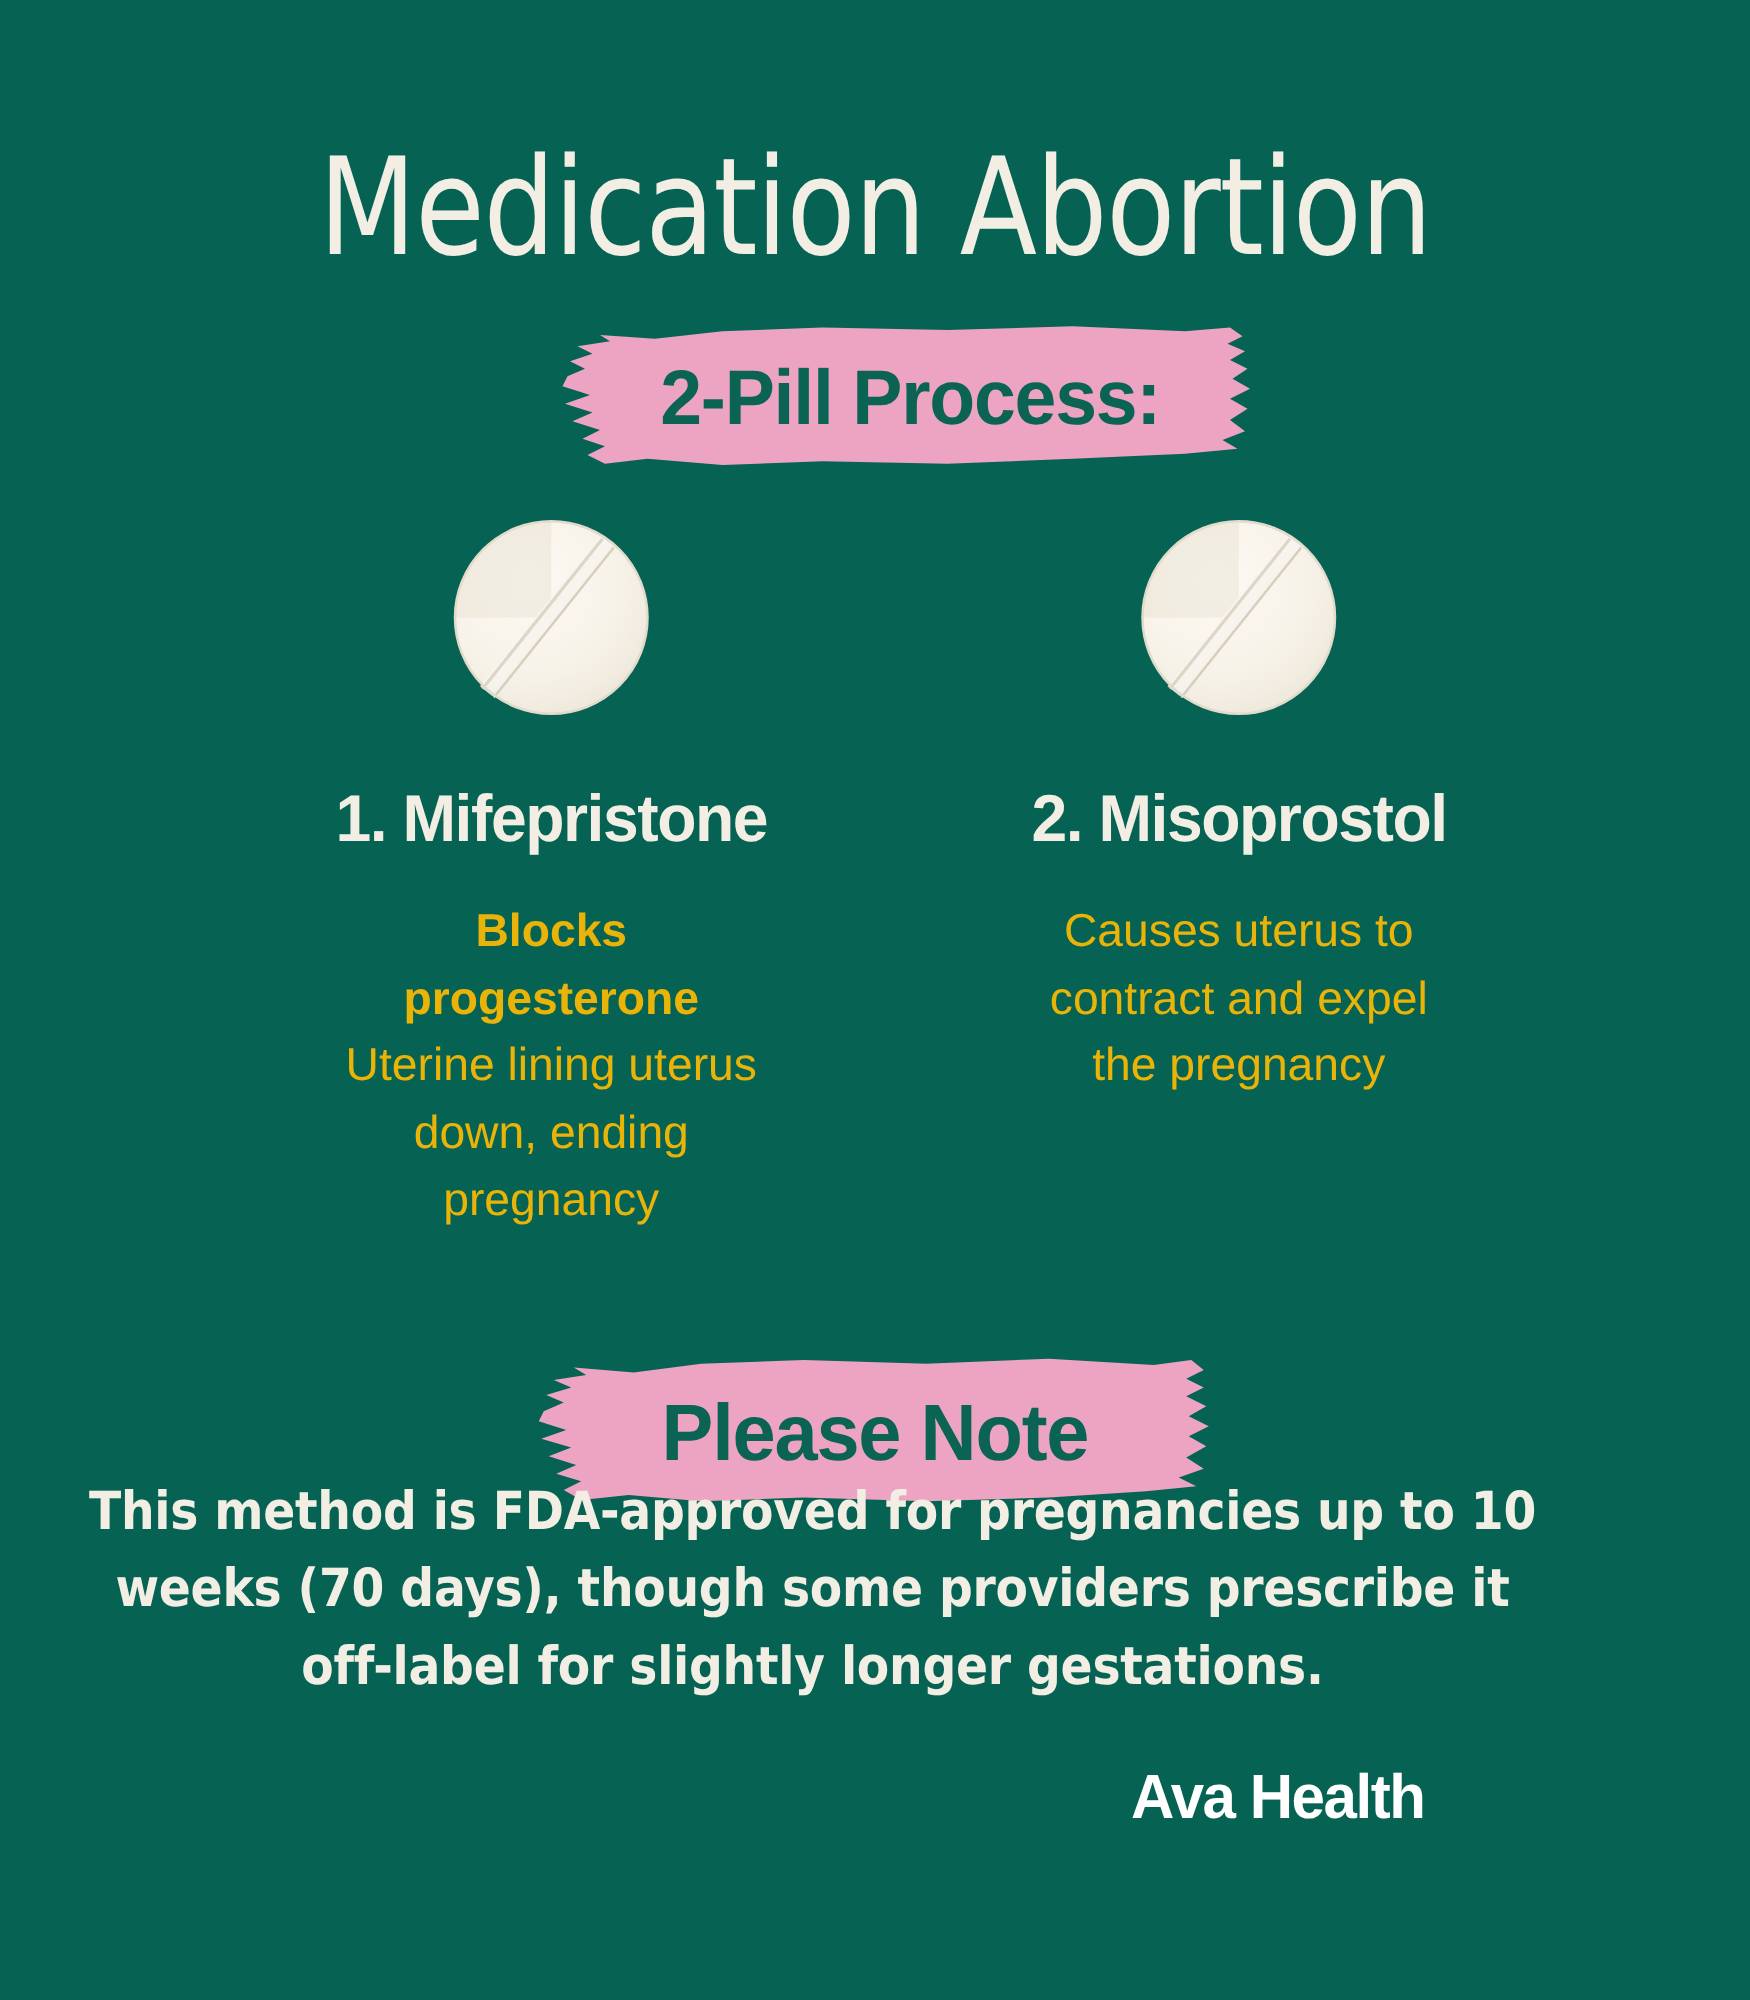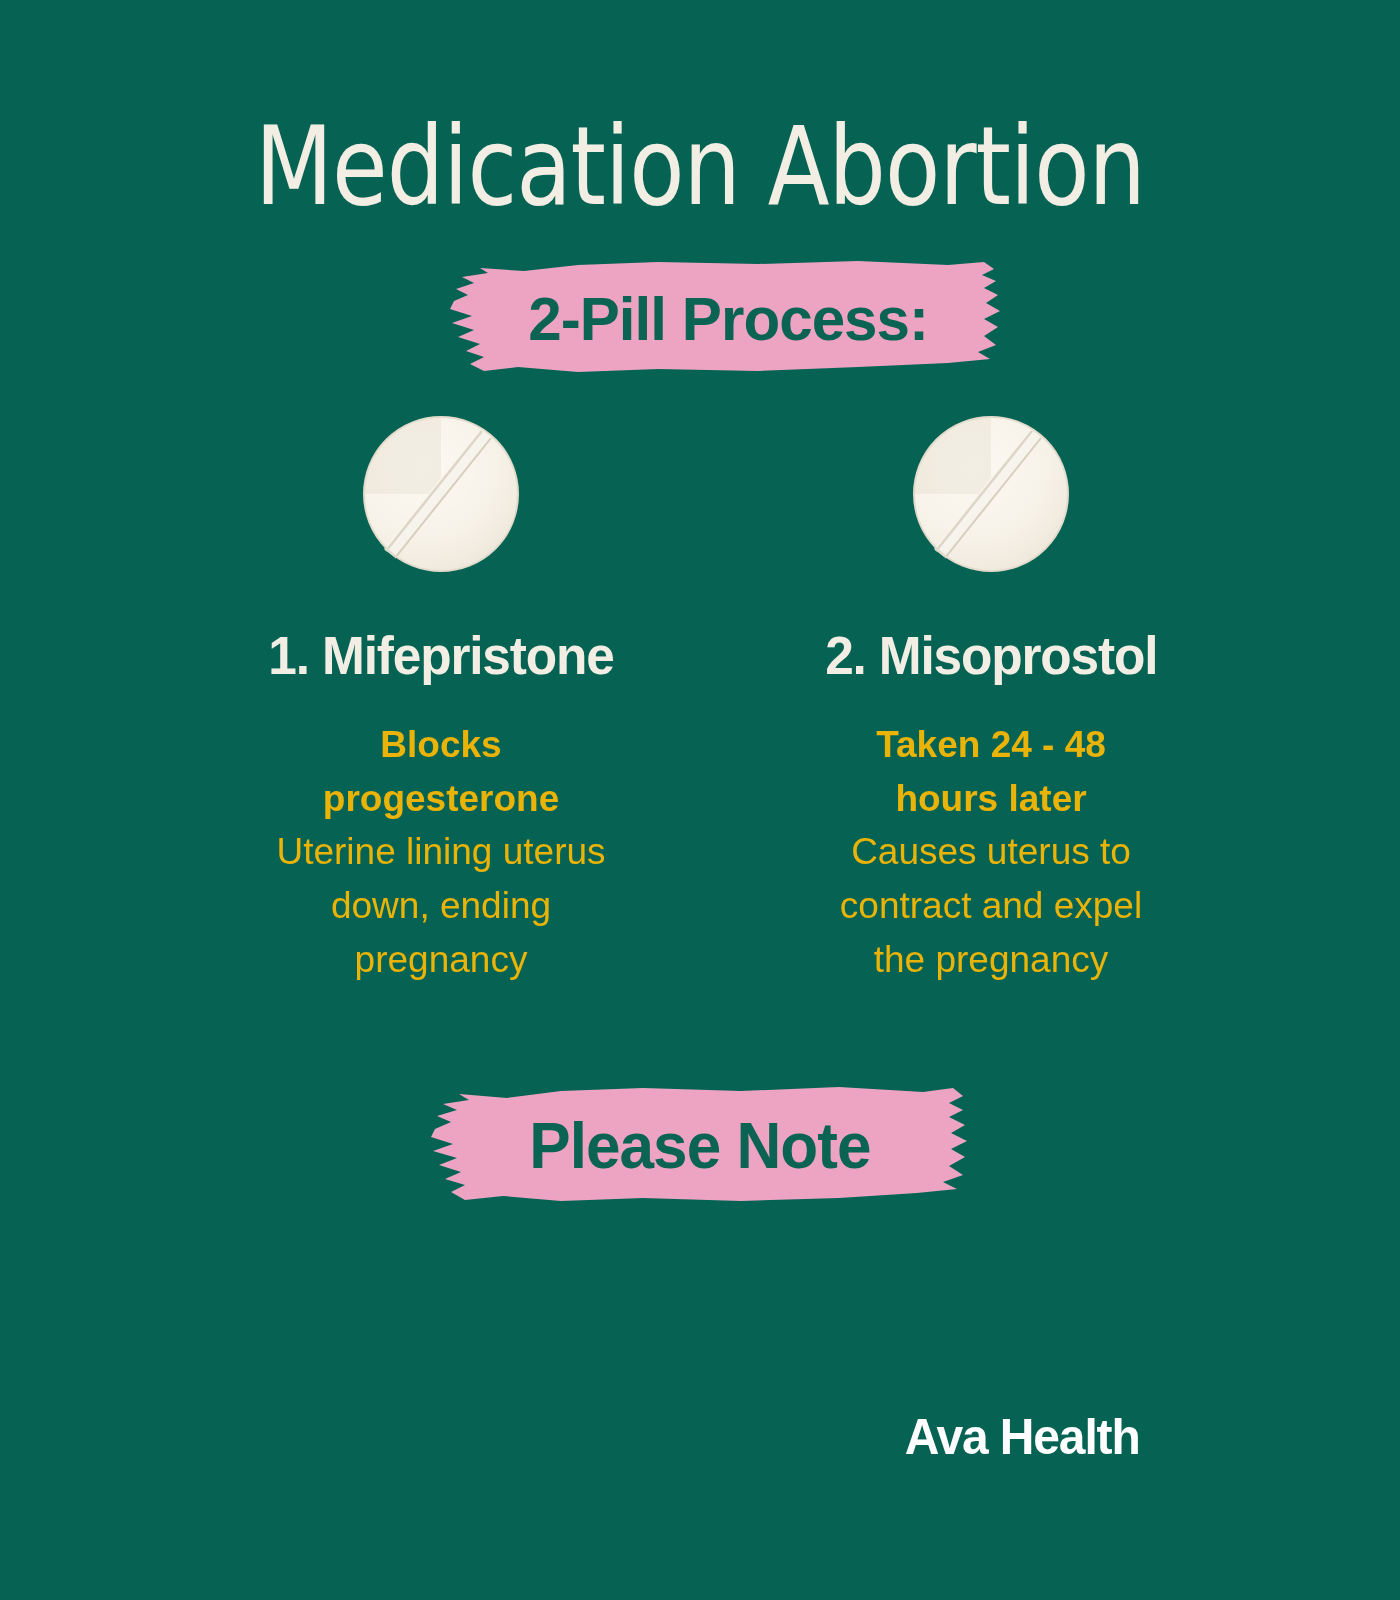--- a/index.html
+++ b/index.html
@@ -235,37 +235,37 @@
           <circle cx="79" cy="79" r="77" fill="url(#pillShadeB)"></circle>
           <path d="M79,2 A77,77 0 0,0 2,79 L79,79 Z" fill="#e6dfd1" opacity="0.45"></path>
           <path d="M22,134 L118,14 L128,22 L32,142 Z" fill="url(#scoreB)" opacity="0.9"></path>
           <path d="M24,136 L120,16" stroke="#ddd6c6" stroke-width="2.5" fill="none"></path>
           <path d="M33,143 L129,23" stroke="#d6cfbe" stroke-width="2" fill="none"></path>
           <circle cx="79" cy="79" r="77" fill="none" stroke="#e2dbcb" stroke-width="2"></circle>
         </svg>
       </div>
       <div class="step-heading">2. Misoprostol</div>
       <div class="desc">
-        <span class="strong">Taken 24 - 48 hours later</span>
         <span class="plain">Causes uterus to contract and expel the pregnancy</span>
       </div>
     </div>
   </div>
 
   <div class="banner" id="banner-note">
     <div class="banner-inner">
       <svg class="brush" width="578" height="122" viewBox="0 0 578 122">
         <path fill="#eda4c2" d="
           M24,44 L40,37 L26,31 L46,25 L32,19 L58,15 L48,9 L96,13
           L150,6 L232,3 L330,6 L428,2 L512,7 L542,3 L552,11 L538,18
           L552,25 L538,32 L554,40 L540,48 L556,56 L540,64 L554,72
           L538,81 L552,90 L532,97 L546,104 L506,108 L428,113 L330,116
           L232,113 L150,116 L92,111 L54,115 L40,107 L54,100 L34,94
           L50,87 L28,80 L46,73 L22,66 L42,59 L20,52 Z"></path>
       </svg>
       <div class="banner-text">Please Note</div>
     </div>
   </div>
 
+  <div class="note-body">This method is FDA-approved for pregnancies up to 10 weeks (70 days), though some providers prescribe it off-label for slightly longer gestations.</div>
 
   <div class="logo">Ava Health</div>
 
 </div>
 
 </body></html>

